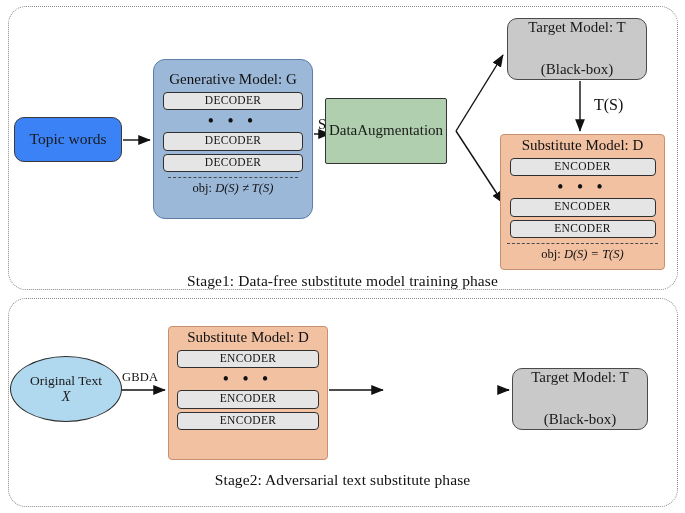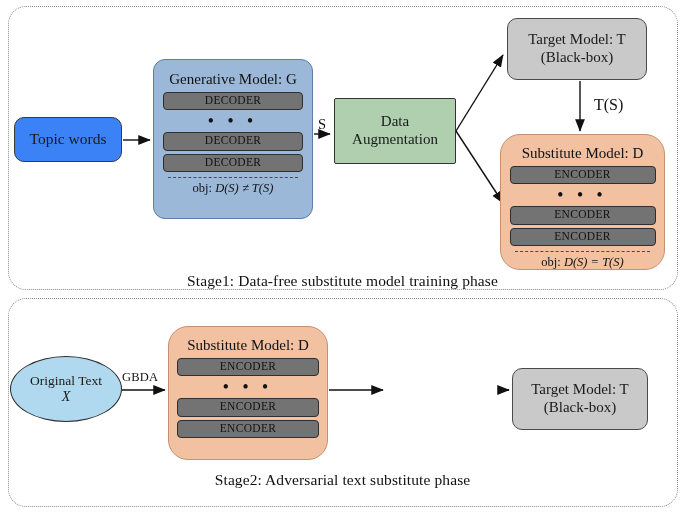--- a/index.html
+++ b/index.html
@@ -75,60 +75,61 @@
   }
   #generative-model .model-title {
     font-size: 15px;
     text-align: center;
     margin-top: 3px;
     color: #111;
   }
 
   
   #data-augmentation {
-    left: 334px; top: 98px; width: 122px; height: 66px;
+    left: 325px; top: 98px; width: 122px; height: 66px;
     background: #AFCFAE;
     border: 1.3px solid #333;
     border-radius: 2px;
     font-size: 15px;
-    flex-direction: column;
+    flex-direction: row;
   }
 
   
   .gray-box {
     background: #C9C9C9;
     border: 1.4px solid #4a4a4a;
     border-radius: 10px;
     font-size: 15px;
     flex-direction: column;
+    justify-content: space-between;
   }
   #target-model-1 { left: 507px; top: 18px; width: 140px; height: 62px; }
   #target-model-2 { left: 512px; top: 368px; width: 136px; height: 62px; }
 
   
   .substitute-model {
     background: #F1C1A2;
     border: 1.2px solid #c79070;
-    border-radius: 20px;
+    border-radius: 4px;
     display: block;
-    padding: 8px;
+    padding: 0;
   }
   #substitute-model-1 { left: 500px; top: 134px; width: 165px; height: 136px; }
   #substitute-model-2 { left: 168px; top: 326px; width: 160px; height: 134px; }
   .substitute-model .model-title {
     font-size: 15px;
     text-align: center;
     margin-top: 2px;
     color: #111;
   }
 
   
   .layer {
     box-sizing: border-box;
-    background: #737373;
+    background: #e5e5e5;
     border: 1.1px solid #2f2f2f;
     border-radius: 4px;
     font-size: 11.5px;
     text-align: center;
     letter-spacing: 0.3px;
     margin: 3px auto 0 auto;
     padding: 1px 0 2px 0;
     color: #111;
   }
   #generative-model .layer { width: 140px; }

